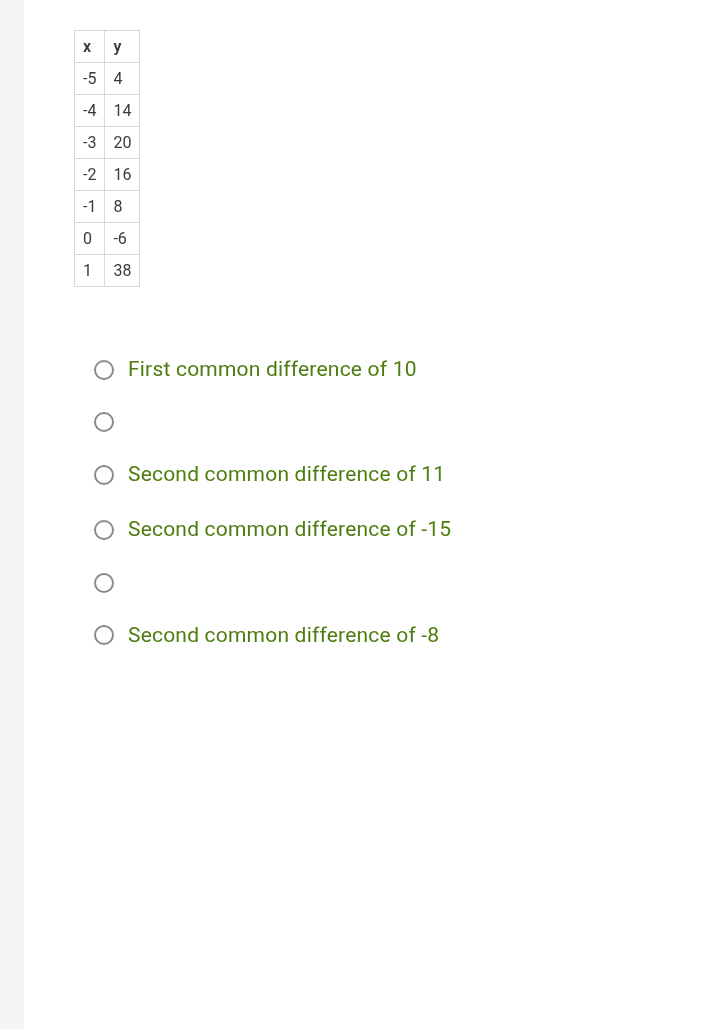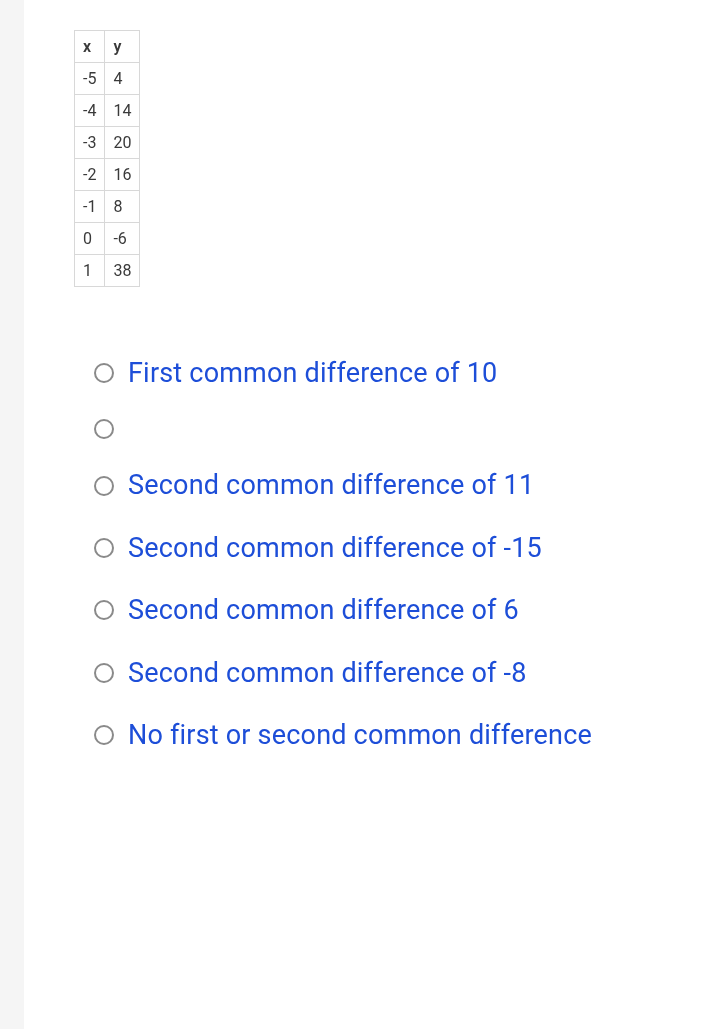--- a/index.html
+++ b/index.html
@@ -46,22 +46,22 @@
     }
     .radio-circle {
       width: 20px;
       height: 20px;
       border: 2px solid #8a8a8a;
       border-radius: 50%;
       margin-right: 14px;
       flex-shrink: 0;
     }
     .option-label {
-      font-size: 27px;
-      color: #1d4ed8;
+      font-size: 21px;
+      color: #4d7c0f;
       line-height: 1.2;
       letter-spacing: 0.2px;
     }
   </style>
 </head>
 <body>
 
 <div class="container">
 
   <table class="data-table">
@@ -121,28 +121,23 @@
       <span class="option-label">Second common difference of 11</span>
     </div>
 
     <div class="option-row">
       <span class="radio-circle"></span>
       <span class="option-label">Second common difference of -15</span>
     </div>
 
     <div class="option-row">
       <span class="radio-circle"></span>
-      <span class="option-label">Second common difference of 6</span>
     </div>
 
     <div class="option-row">
       <span class="radio-circle"></span>
       <span class="option-label">Second common difference of -8</span>
     </div>
 
-    <div class="option-row">
-      <span class="radio-circle"></span>
-      <span class="option-label">No first or second common difference</span>
-    </div>
 
   </div>
 
 </div>
 
 </body></html>

